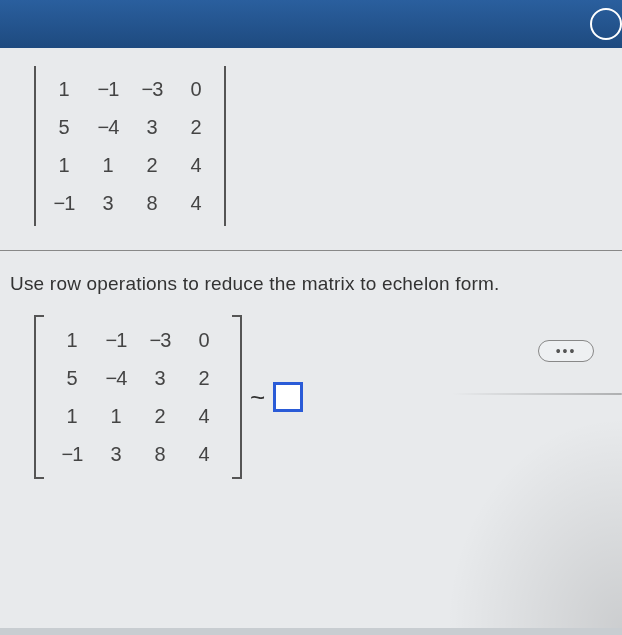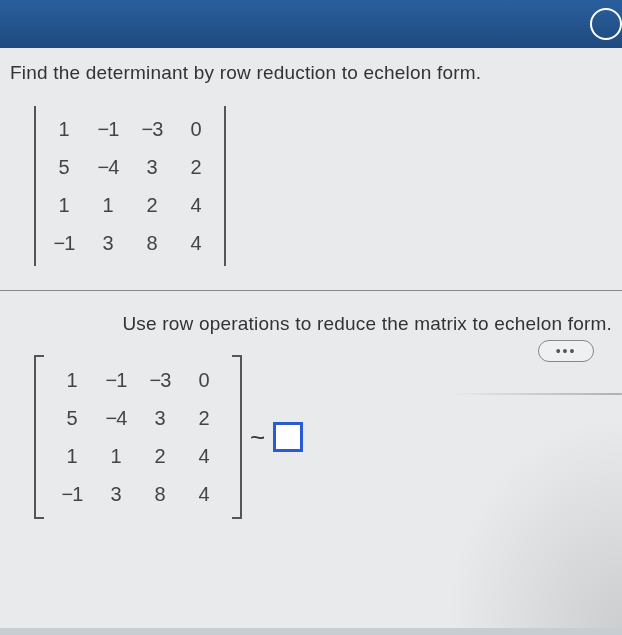--- a/index.html
+++ b/index.html
@@ -30,23 +30,22 @@
     .content {
       background: #e8eaec;
       min-height: 580px;
       position: relative;
     }
     .section1 {
       border-bottom: 1px solid #888;
       padding: 14px 10px 20px 10px;
     }
     .section2 {
-      padding: 22px 10px 20px 10px;
-      position: relative;
-      text-align: right;
+      padding: 22px 22px 20px 10px;
+      position: relative;
     }
     .prompt-text {
       font-size: 19px;
       color: #333;
       margin-bottom: 18px;
       letter-spacing: 0.2px;
     }
     .matrix-wrap {
       display: inline-flex;
       align-items: stretch;
@@ -140,21 +139,20 @@
 </head>
 <body>
 
 <div class="topbar">
   <div class="search-circle"></div>
 </div>
 
 <div class="content">
 
   <div class="section1">
-    <div class="prompt-text">Find the determinant by row reduction to echelon form.</div>
 
     <div class="matrix-wrap">
       <div class="det-bar-left"></div>
       <div class="matrix-grid">
         <div class="matrix-cell">1</div>
         <div class="matrix-cell neg">−1</div>
         <div class="matrix-cell neg">−3</div>
         <div class="matrix-cell">0</div>
         <div class="matrix-cell">5</div>
         <div class="matrix-cell neg">−4</div>

